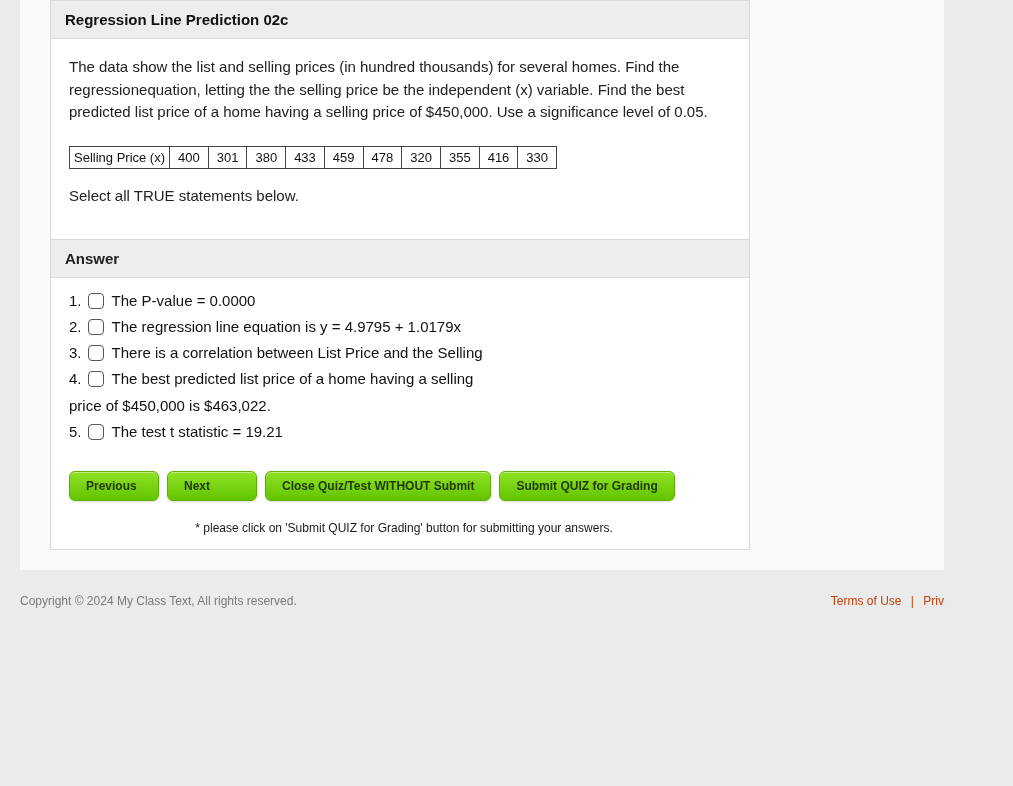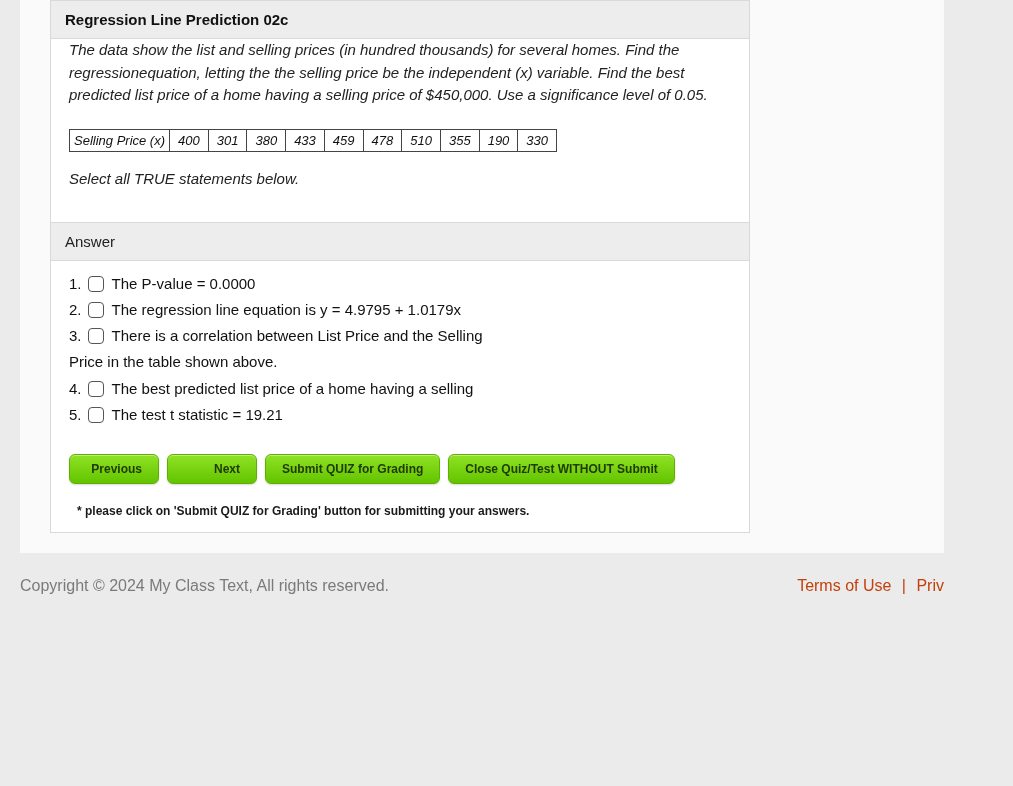--- a/index.html
+++ b/index.html
@@ -30,25 +30,24 @@
     }
     .section-header {
       background: #ededed;
       border-bottom: 1px solid #d9d9d9;
       padding: 10px 14px;
       font-weight: bold;
       font-size: 15px;
       color: #111;
     }
     .section-body {
-      padding: 0 18px 18px 18px;
+      padding: 17px 18px 18px 18px;
       font-size: 15px;
       line-height: 1.5;
       color: #222;
-      font-style: italic;
     }
     .data-table {
       border-collapse: collapse;
       margin: 22px 0 16px 0;
       font-size: 13px;
     }
     .data-table td, .data-table th {
       border: 1px solid #444;
       padding: 1px 8px;
       text-align: right;
@@ -63,21 +62,21 @@
     .prompt-line {
       margin-top: 10px;
       margin-bottom: 13px;
       font-size: 15px;
     }
     .answer-section-header {
       background: #ededed;
       border-top: 1px solid #d9d9d9;
       border-bottom: 1px solid #d9d9d9;
       padding: 10px 14px;
-      font-weight: normal;
+      font-weight: bold;
       font-size: 15px;
     }
     .answer-list {
       padding: 10px 18px 16px 18px;
       font-size: 15px;
       line-height: 1.75;
       color: #111;
     }
     .answer-item .num {
       display: inline;
@@ -101,34 +100,35 @@
     .btn {
       background: linear-gradient(#8fe224, #63c400);
       border: 1px solid #5faf00;
       border-radius: 6px;
       color: #213b00;
       font-weight: bold;
       font-size: 12px;
       padding: 7px 16px;
       cursor: pointer;
       box-shadow: inset 0 1px 0 rgba(255,255,255,0.4), 0 1px 2px rgba(0,0,0,.15);
-      text-align: right;
+      text-align: left;
       min-width: 90px;
     }
     .hint {
       padding: 14px 18px 14px 26px;
       font-size: 12px;
-      font-weight: bold;
+      font-weight: normal;
       color: #1a1a1a;
+      text-align: center;
     }
     .footer {
       display: flex;
       justify-content: space-between;
       padding: 24px 20px 16px 20px;
-      font-size: 16px;
+      font-size: 12px;
       color: #7a7a7a;
     }
     .footer .links span { color: #c2410c; }
     .footer .sep { margin: 0 6px; color: #bbb; }
   </style>
 </head>
 <body>
 
 <div class="page-viewport">
   <div class="content-shell">
@@ -142,23 +142,23 @@
         <table class="data-table">
           <tbody>
               <tr>
             <td class="row-label">Selling Price (x)</td>
             <td>400</td>
             <td>301</td>
             <td>380</td>
             <td>433</td>
             <td>459</td>
             <td>478</td>
-            <td>510</td>
+            <td>320</td>
             <td>355</td>
-            <td>190</td>
+            <td>416</td>
             <td>330</td>
           </tr>
         </tbody>
           </table>
 
         <div class="prompt-line">Select all TRUE statements below.</div>
       </div>
 
       <div class="answer-section-header">Answer</div>
 
@@ -172,39 +172,39 @@
           <span class="num">2.</span>
           <input type="checkbox" style="">
           <span>The regression line equation is y = 4.9795 + 1.0179x</span>
         </div>
         <div class="answer-item">
           <span class="num">3.</span>
           <input type="checkbox" style="">
           <span>There is a correlation between List Price and the Selling</span>
         </div>
         <div class="answer-item">
-          <span>Price in the table shown above.</span>
-        </div>
-        <div class="answer-item">
           <span class="num">4.</span>
           <input type="checkbox" style="">
           <span>The best predicted list price of a home having a selling</span>
+        </div>
+        <div class="answer-item">
+          <span>price of $450,000 is $463,022.</span>
         </div>
         <div class="answer-item">
           <span class="num">5.</span>
           <input type="checkbox" style="">
           <span>The test t statistic = 19.21</span>
         </div>
       </div>
 
       <div class="btn-row">
         <button class="btn">Previous</button>
         <button class="btn">Next</button>
+        <button class="btn">Close Quiz/Test WITHOUT Submit</button>
         <button class="btn">Submit QUIZ for Grading</button>
-        <button class="btn">Close Quiz/Test WITHOUT Submit</button>
       </div>
 
       <div class="hint">* please click on 'Submit QUIZ for Grading' button for submitting your answers.</div>
 
     </div>
   </div>
 
   <div class="footer">
     <div>Copyright © 2024 My Class Text, All rights reserved.</div>
     <div class="links">

